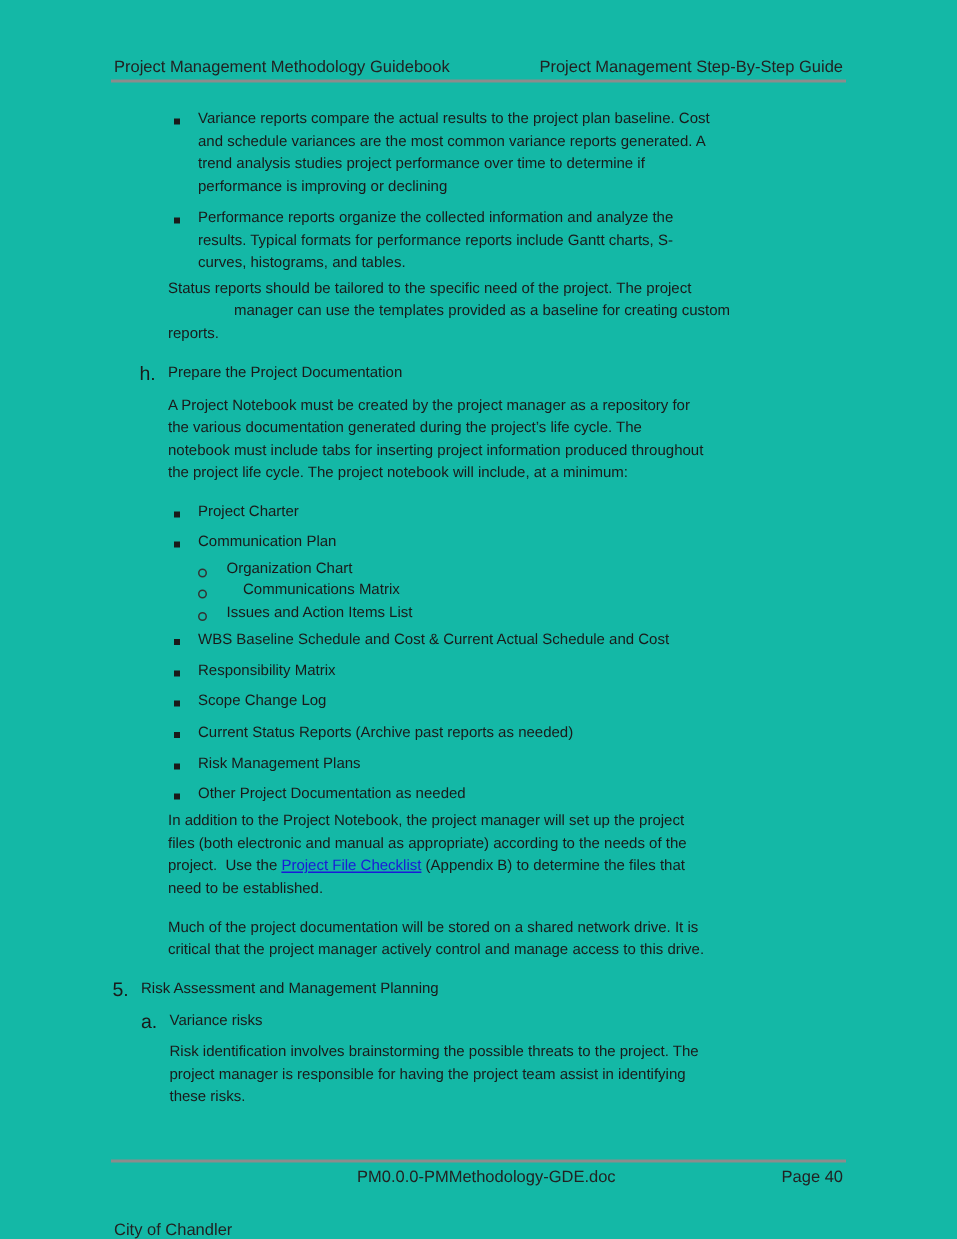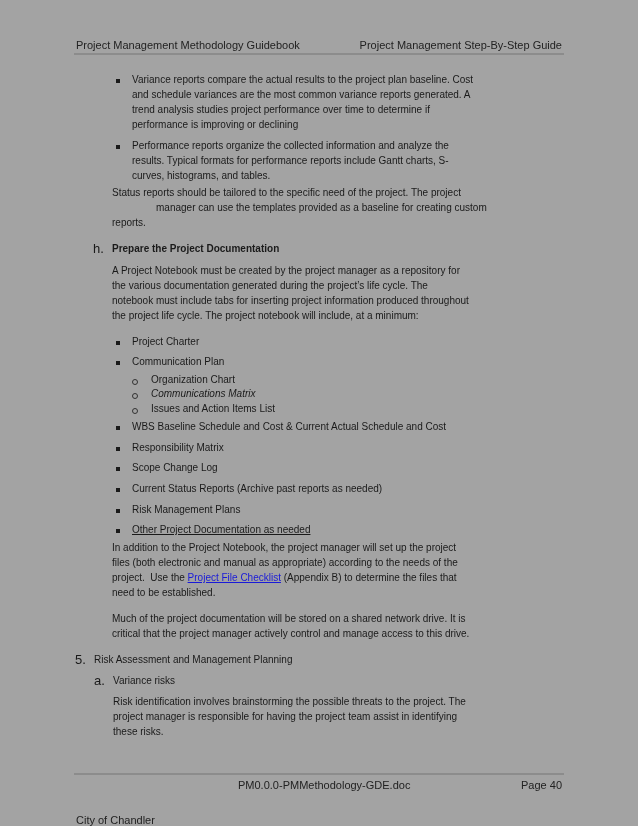--- a/index.html
+++ b/index.html
@@ -12,21 +12,21 @@
       height: 826px;
       position: relative;
       overflow: hidden;
       font-family: "Liberation Sans", sans-serif;
       color: #1a1a1a;
     }
     .page {
       position: absolute;
       left: 0; top: 0;
       width: 638px; height: 826px;
-      background: #a3a3a3;
+      background: #14b8a6;
     }
     
     .header {
       position: absolute;
       left: 74px;
       top: 38px;
       width: 490px;
       height: 14px;
       font-size: 11px;
       line-height: 14px;
@@ -113,58 +113,58 @@
   </div>
 
   <div>
     <div class="txt" style="left:112px; top:185px;">Status reports should be tailored to the specific need of the project.  The project</div>
     <div class="txt" style="left:112px; top:200px;padding-left:44px;">manager can use the templates provided as a baseline for creating custom</div>
     <div class="txt" style="left:112px; top:215px;">reports.</div>
   </div>
 
   <div>
     <div class="marker" style="left:93px; top:241px;">h.</div>
-    <div class="txt" style="left:112px; top:241px;font-weight:bold;">Prepare the Project Documentation</div>
+    <div class="txt" style="left:112px; top:241px;">Prepare the Project Documentation</div>
 
     <div class="txt" style="left:112px; top:263px;">A Project Notebook must be created by the project manager as a repository for</div>
     <div class="txt" style="left:112px; top:278px;">the various documentation generated during the project’s life cycle.  The</div>
     <div class="txt" style="left:112px; top:293px;">notebook must include tabs for inserting project information produced throughout</div>
     <div class="txt" style="left:112px; top:308px;">the project life cycle.  The project notebook will include, at a minimum:</div>
 
     <div>
       <div class="bullet" style="left:116px; top:341px;"></div>
       <div class="txt" style="left:132px; top:334px;">Project Charter</div>
 
       <div class="bullet" style="left:116px; top:361px;"></div>
       <div class="txt" style="left:132px; top:354px;">Communication Plan</div>
 
       <div class="obullet" style="left:132px; top:379px;"></div>
       <div class="txt" style="left:151px; top:372px;">Organization Chart</div>
       <div class="obullet" style="left:132px; top:393px;"></div>
-      <div class="txt" style="left:151px; top:386px;font-style:italic;">Communications Matrix</div>
+      <div class="txt" style="left:162px; top:386px;">Communications Matrix</div>
       <div class="obullet" style="left:132px; top:408px;"></div>
       <div class="txt" style="left:151px; top:401px;">Issues and Action Items List</div>
 
       <div class="bullet" style="left:116px; top:426px;"></div>
       <div class="txt" style="left:132px; top:419px;">WBS Baseline Schedule and Cost &amp; Current Actual Schedule and Cost</div>
 
       <div class="bullet" style="left:116px; top:447px;"></div>
       <div class="txt" style="left:132px; top:440px;">Responsibility Matrix</div>
 
       <div class="bullet" style="left:116px; top:467px;"></div>
       <div class="txt" style="left:132px; top:460px;">Scope Change Log</div>
 
       <div class="bullet" style="left:116px; top:488px;"></div>
       <div class="txt" style="left:132px; top:481px;">Current Status Reports (Archive past reports as needed)</div>
 
       <div class="bullet" style="left:116px; top:509px;"></div>
       <div class="txt" style="left:132px; top:502px;">Risk Management Plans</div>
 
       <div class="bullet" style="left:116px; top:529px;"></div>
-      <div class="txt" style="left:132px; top:522px;text-decoration:underline;">Other Project Documentation as needed</div>
+      <div class="txt" style="left:132px; top:522px;">Other Project Documentation as needed</div>
     </div>
 
     <div>
       <div class="txt" style="left:112px; top:540px;">In addition to the Project Notebook, the project manager will set up the project</div>
       <div class="txt" style="left:112px; top:555px;">files (both electronic and manual as appropriate) according to the needs of the</div>
       <div class="txt" style="left:112px; top:570px;"><span style="white-space:pre;">project.  Use the </span><a class="link" href="#">Project File Checklist</a><span style="white-space:pre;"> (Appendix B) to determine the files that</span></div>
       <div class="txt" style="left:112px; top:585px;">need to be established.</div>
     </div>
 
     <div>

